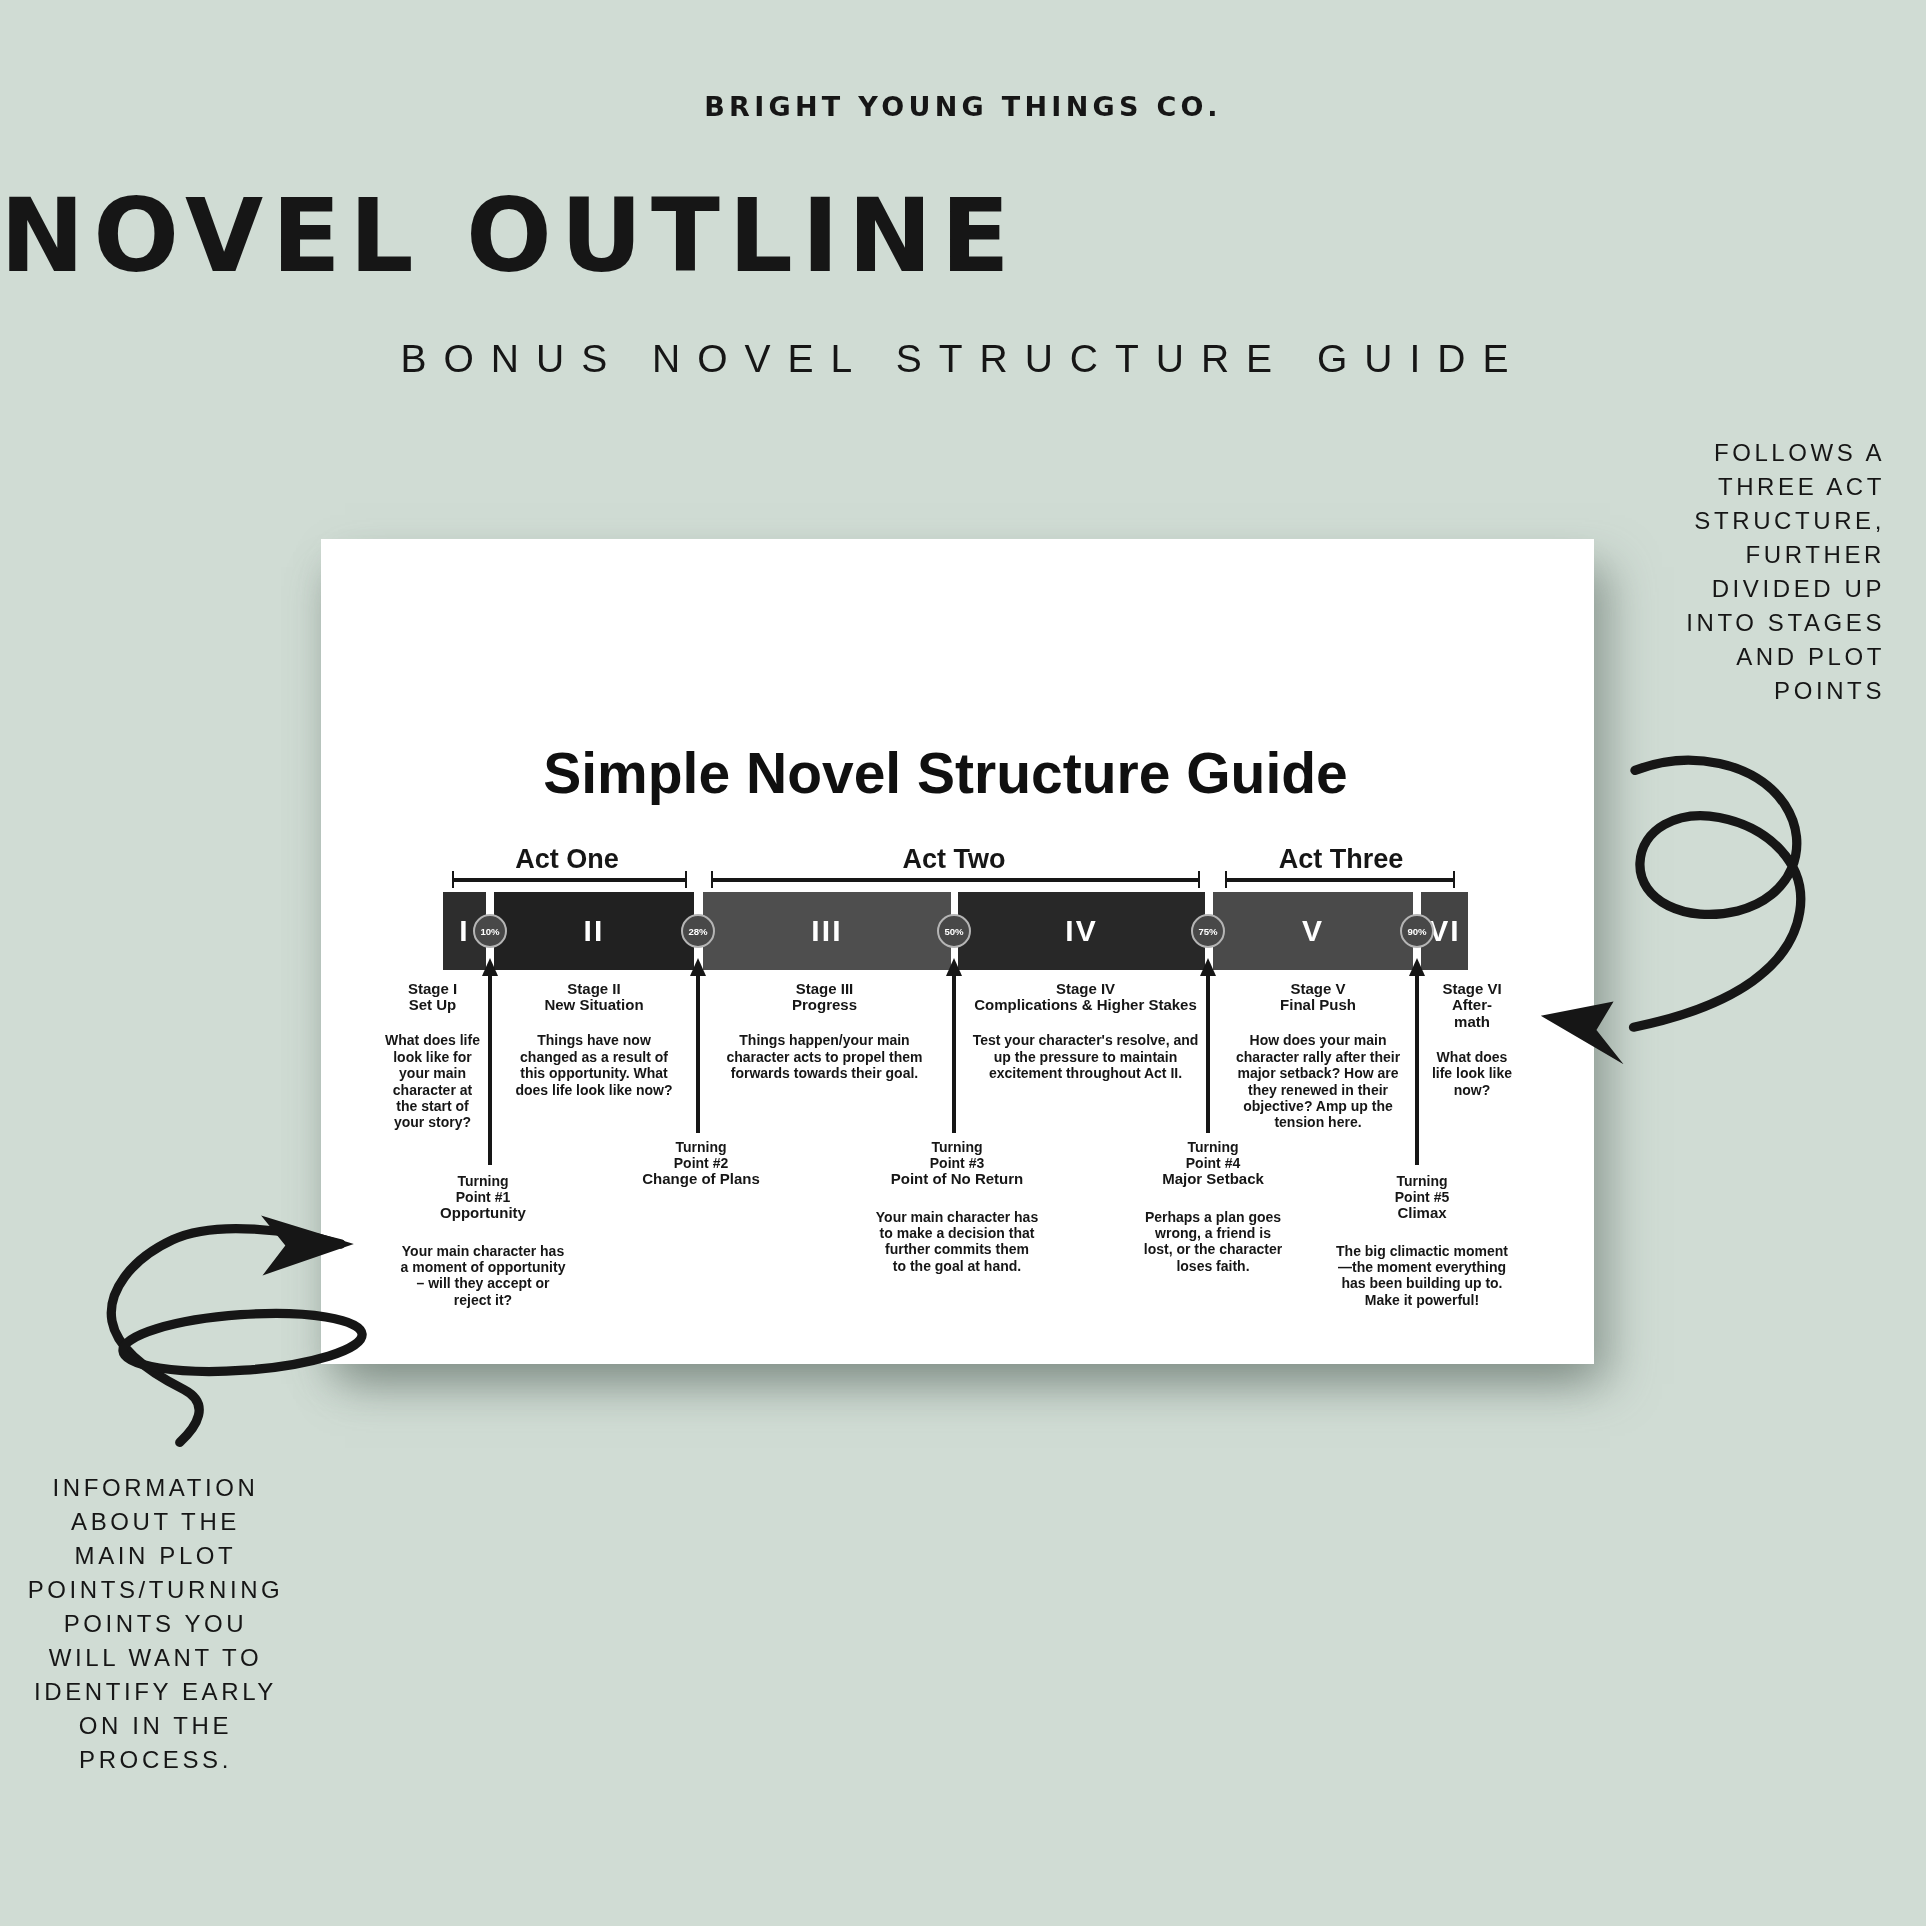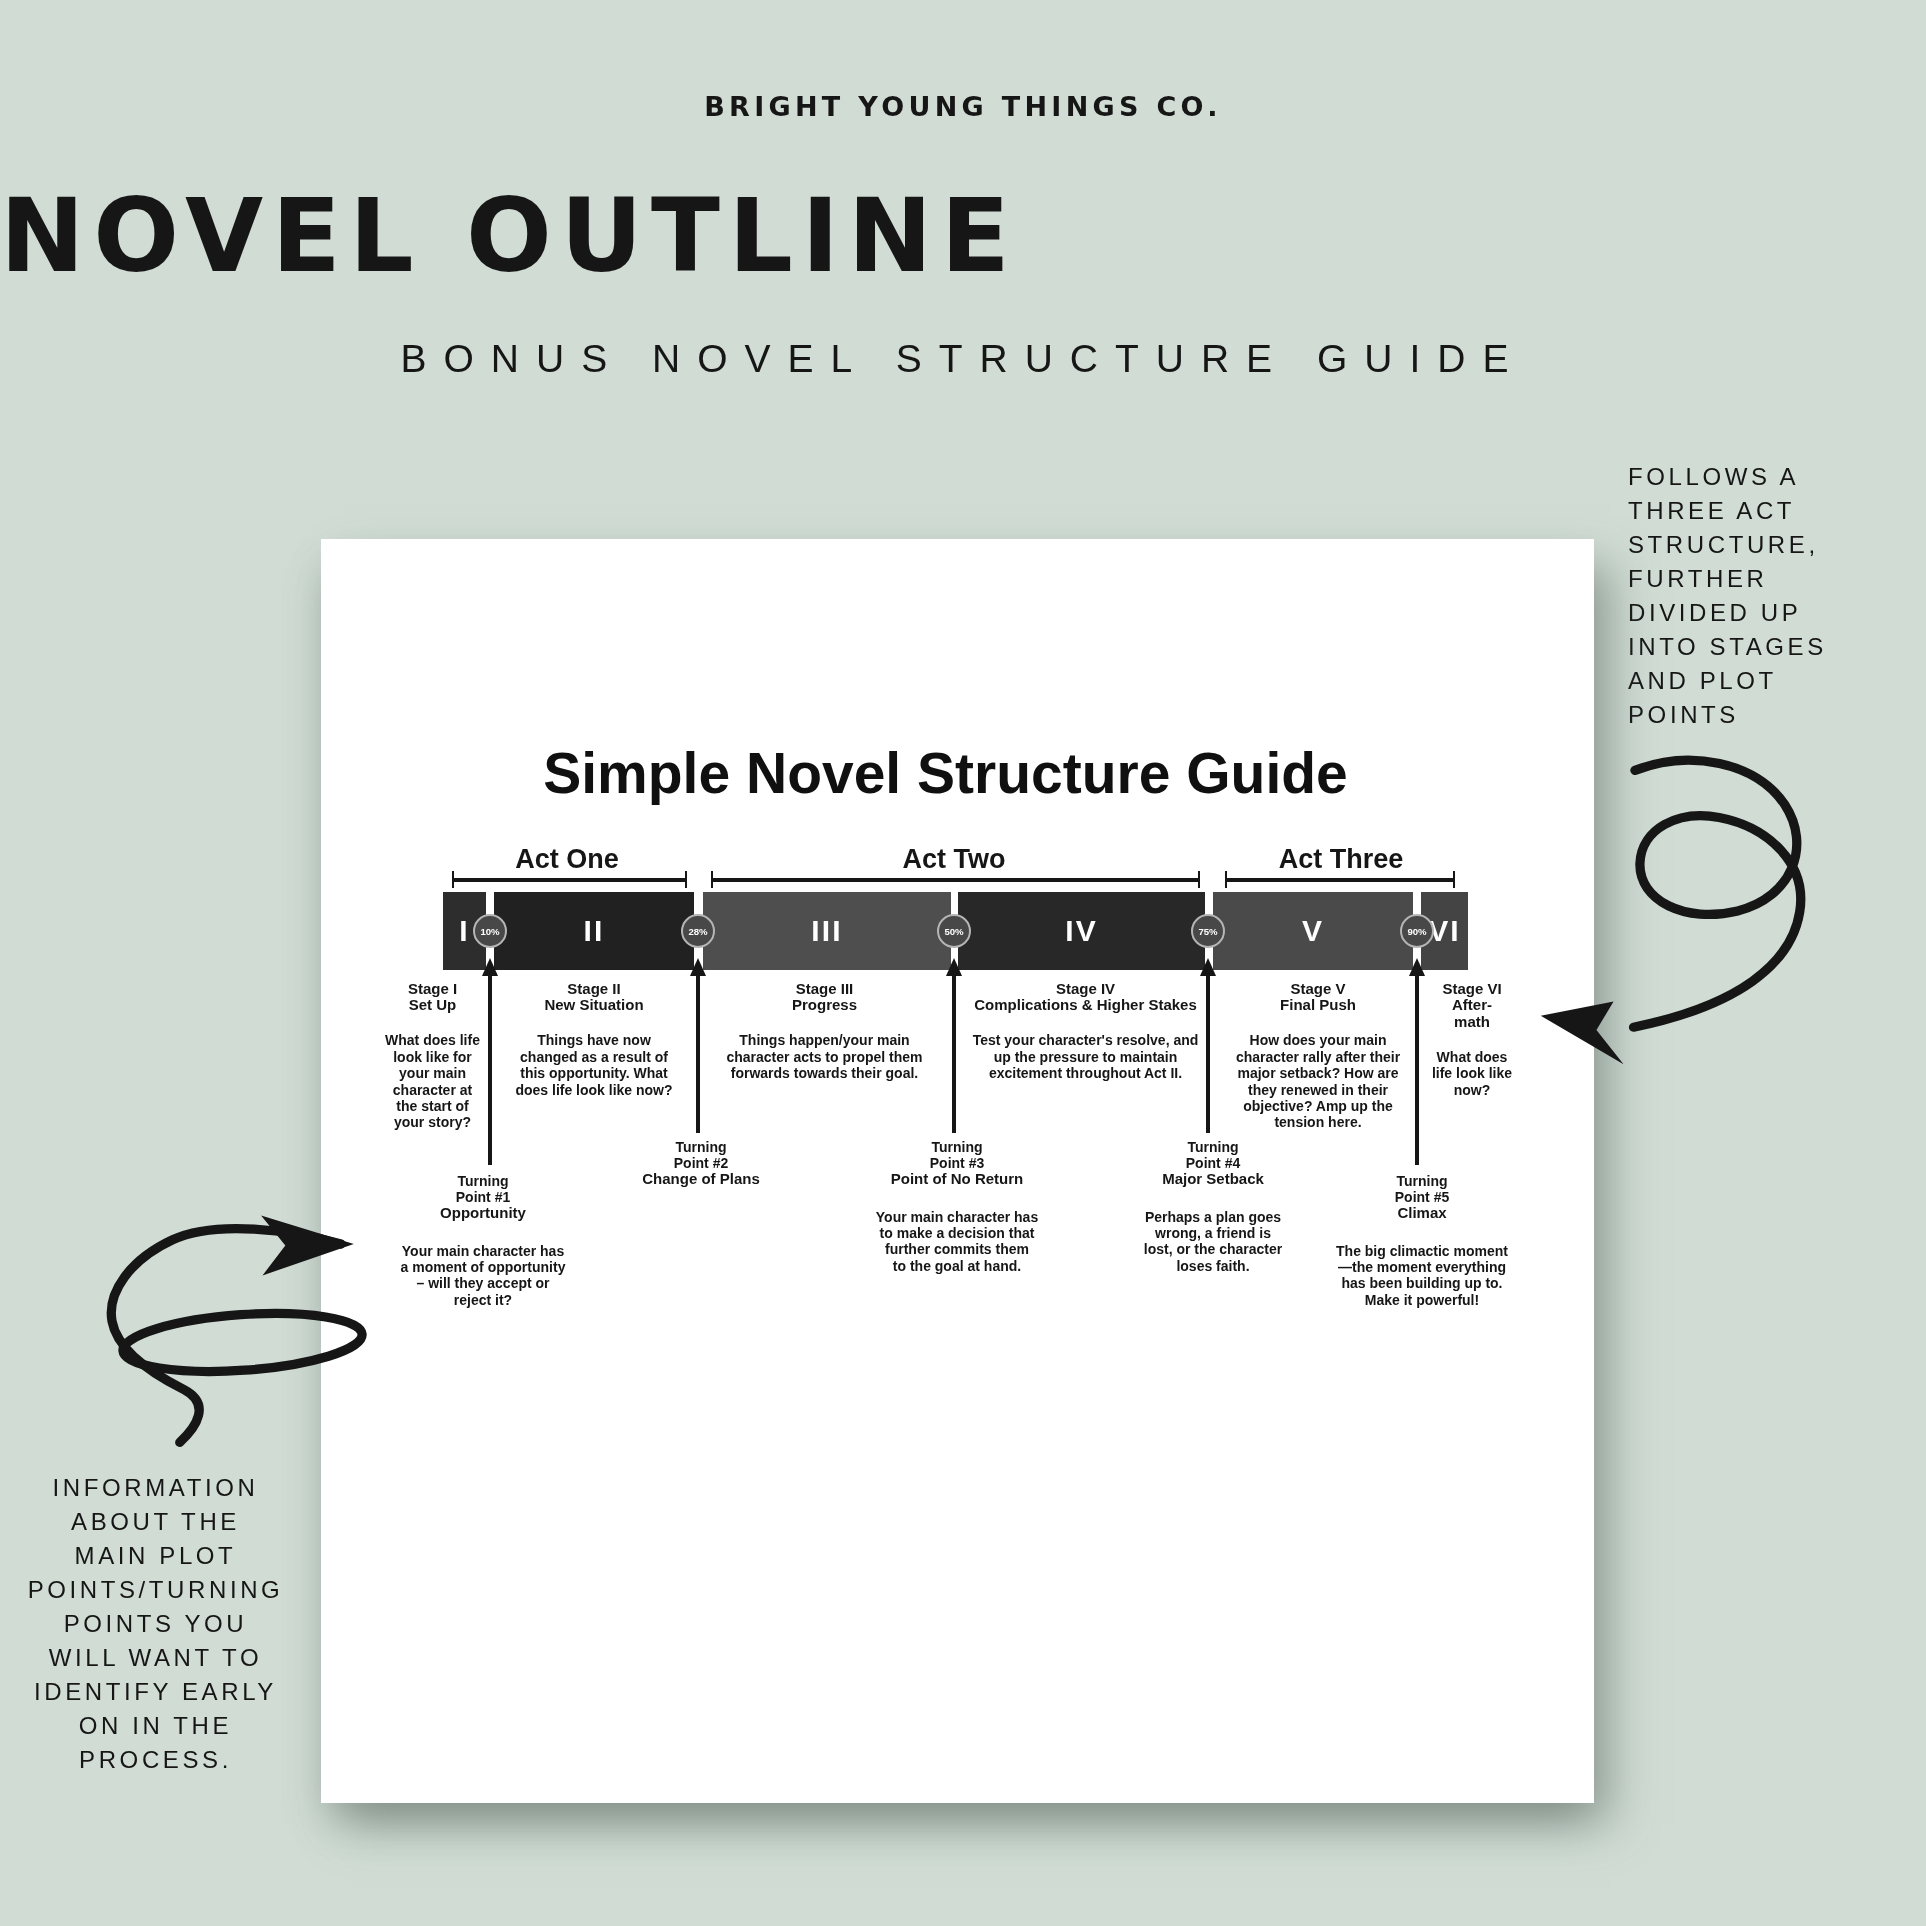--- a/index.html
+++ b/index.html
@@ -8,24 +8,24 @@
   *{margin:0;padding:0;box-sizing:border-box}
   html,body{width:1926px;height:1926px}
   body{background:var(--c-background);font-family:"Liberation Sans",sans-serif;color:var(--c-ink);overflow:hidden;position:relative}
   .abs{position:absolute}
   
   .brand{top:91px;left:0;width:100%;text-align:center;font-family:"DejaVu Sans",sans-serif;font-weight:700;font-size:27px;letter-spacing:4.3px}
   .big-title{top:177px;left:0;width:100%;text-align:left;font-family:"DejaVu Sans",sans-serif;font-weight:700;font-size:101px;letter-spacing:8.6px}
   .subtitle{top:337px;left:0;width:100%;text-align:center;font-weight:400;font-size:39px;letter-spacing:17px}
   
   .note{font-size:24px;letter-spacing:3.6px;white-space:pre-line;color:var(--c-ink)}
-  .note-right{left:1628px;top:460px;width:257px;line-height:34px;text-align:left}
+  .note-right{left:1628px;top:436px;width:257px;line-height:34px;text-align:right}
   .note-left{left:18px;top:1471px;width:275px;line-height:34px;text-align:center}
   
-  .card{left:321px;top:539px;width:1273px;height:1264px;background:var(--c-card);
+  .card{left:321px;top:539px;width:1273px;height:825px;background:var(--c-card);
         box-shadow:20px 24px 43px -4.3px rgba(96,112,103,.55), -5.7px 24px 36px -10px rgba(96,112,103,.35)}
   .d-title{left:125px;top:201px;width:999px;text-align:center;font-weight:700;font-size:57px;letter-spacing:0;color:#101010}
   .act-label{top:305px;width:214px;text-align:center;font-weight:700;font-size:27px}
   .bracket{top:332px;height:17px;border-left:2.9px solid var(--c-ink);border-right:2.9px solid var(--c-ink)}
   .bracket .hline{position:absolute;left:0;right:0;top:7.1px;height:3.6px;background:var(--c-ink)}
   .bar{left:122px;top:353px;width:1025px;height:78px;background:#fff}
   .seg{position:absolute;top:0;height:78px;display:flex;align-items:center;justify-content:center;
        color:#fff;font-size:30px;font-weight:600;letter-spacing:2.1px}
   .seg1{background:var(--c-seg1)} .seg2{background:var(--c-seg2)} .seg3{background:var(--c-seg3)}
   .seg4{background:var(--c-seg4)} .seg5{background:var(--c-seg5)} .seg6{background:var(--c-seg6)}

